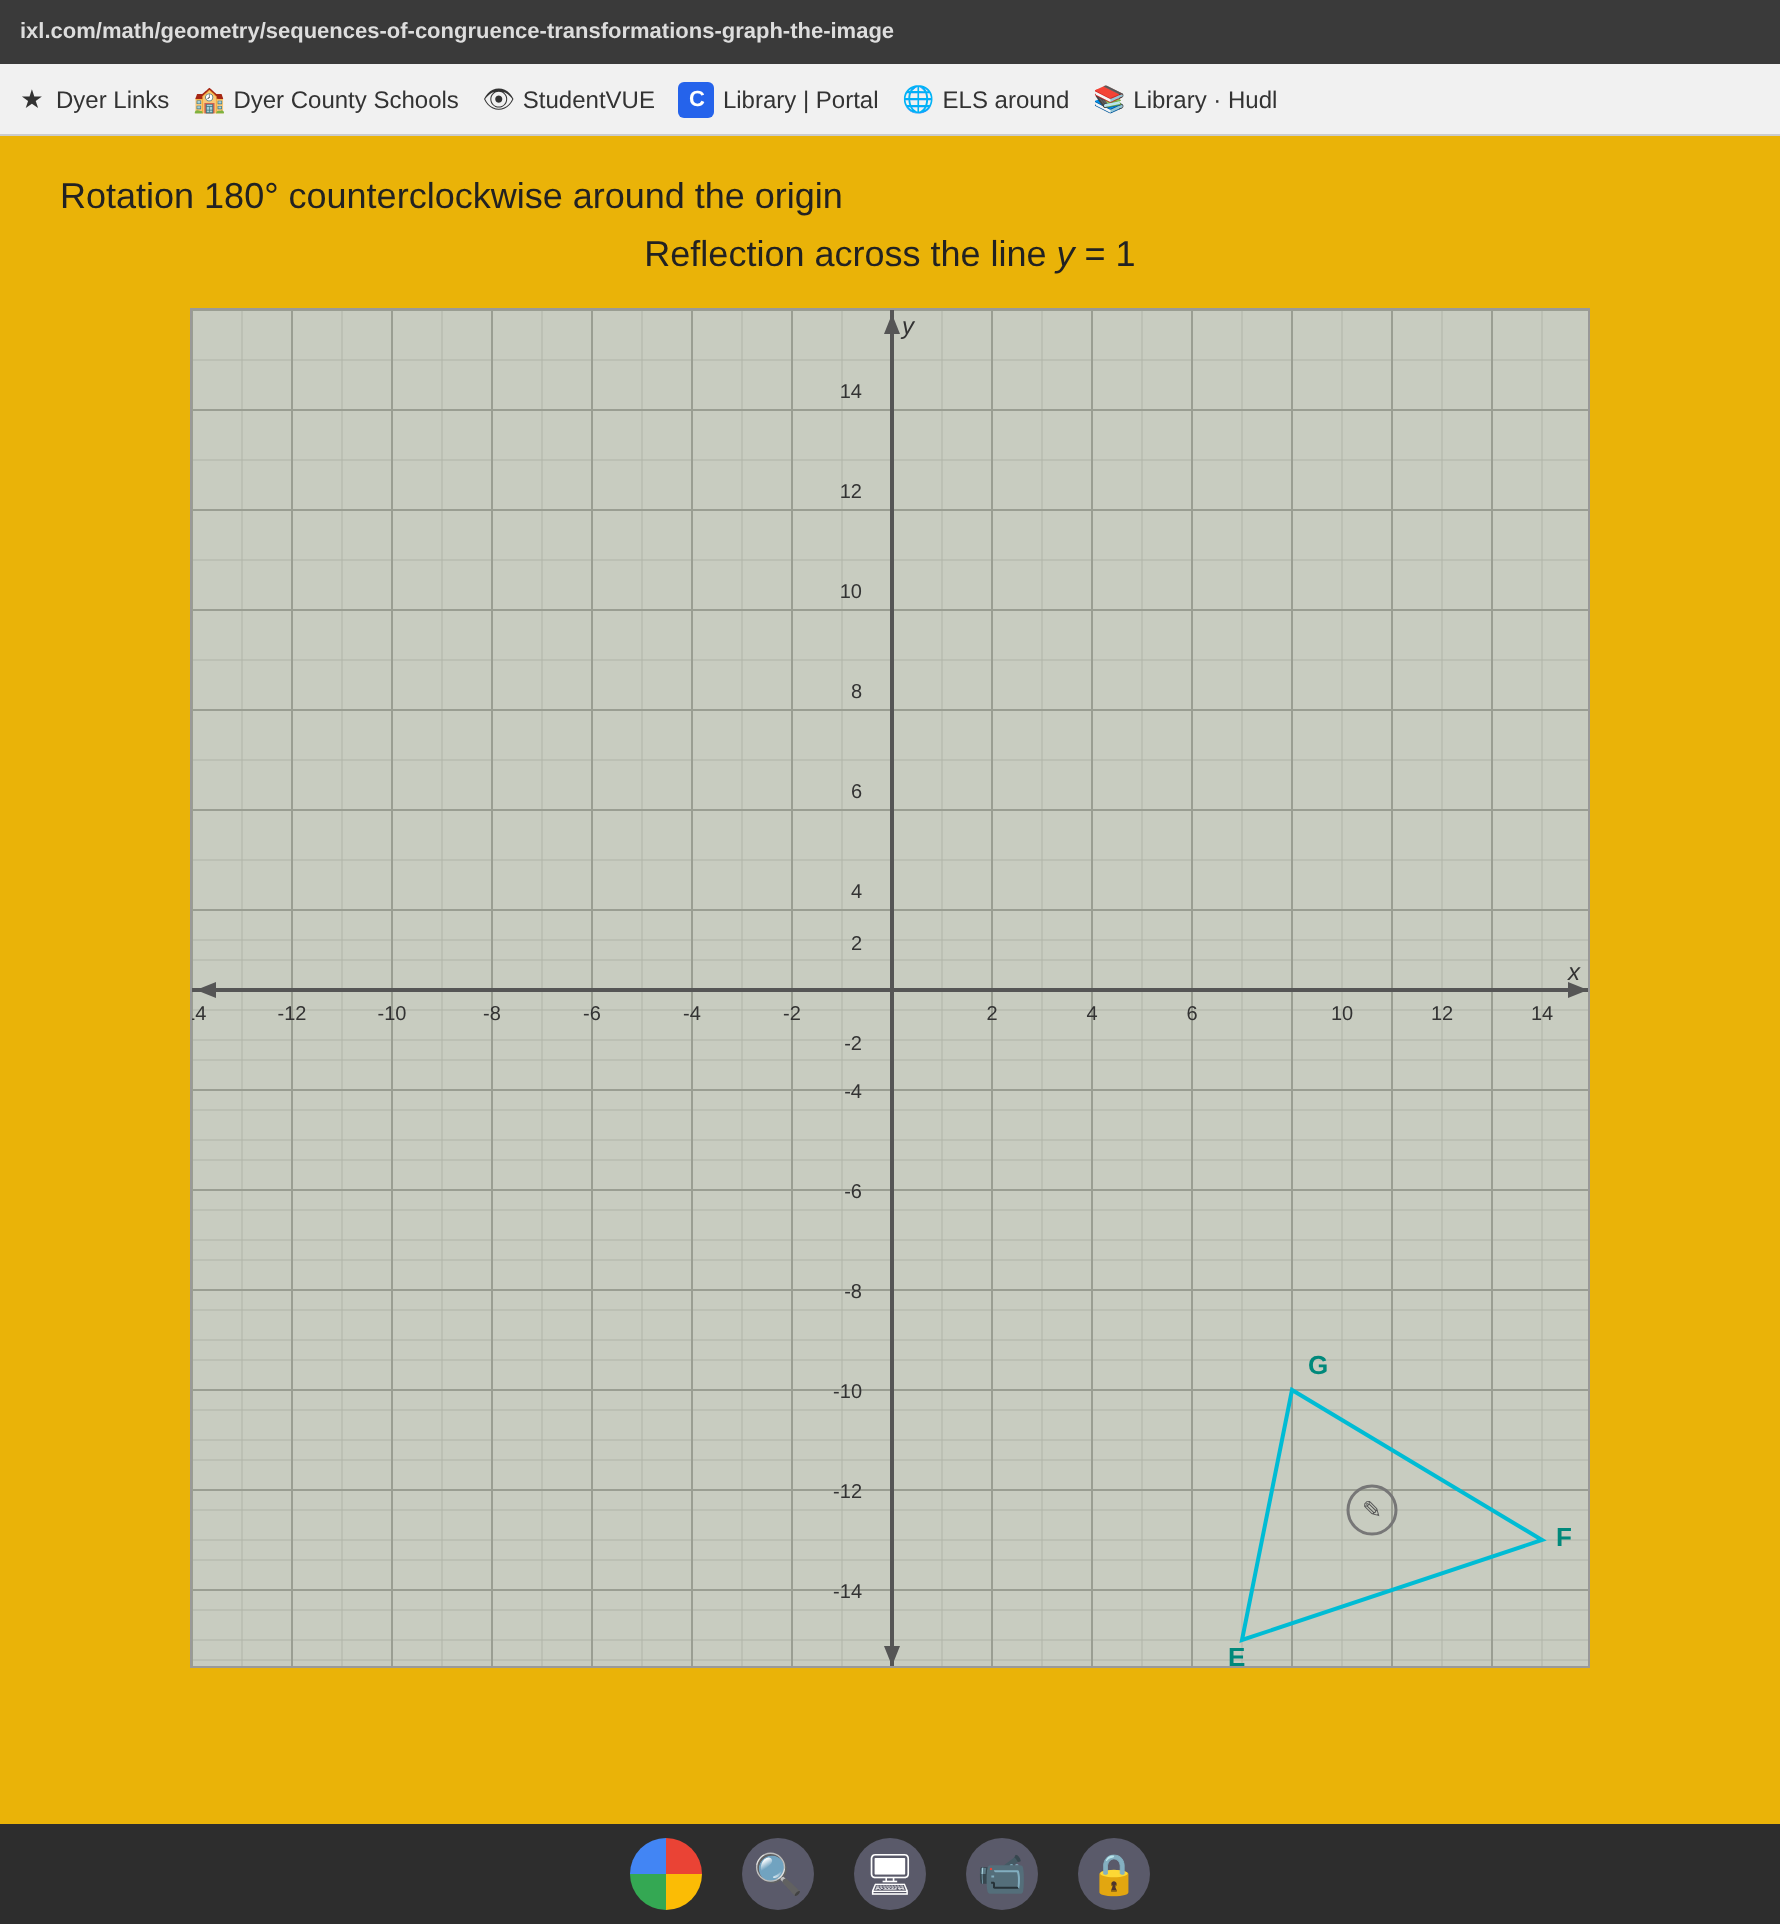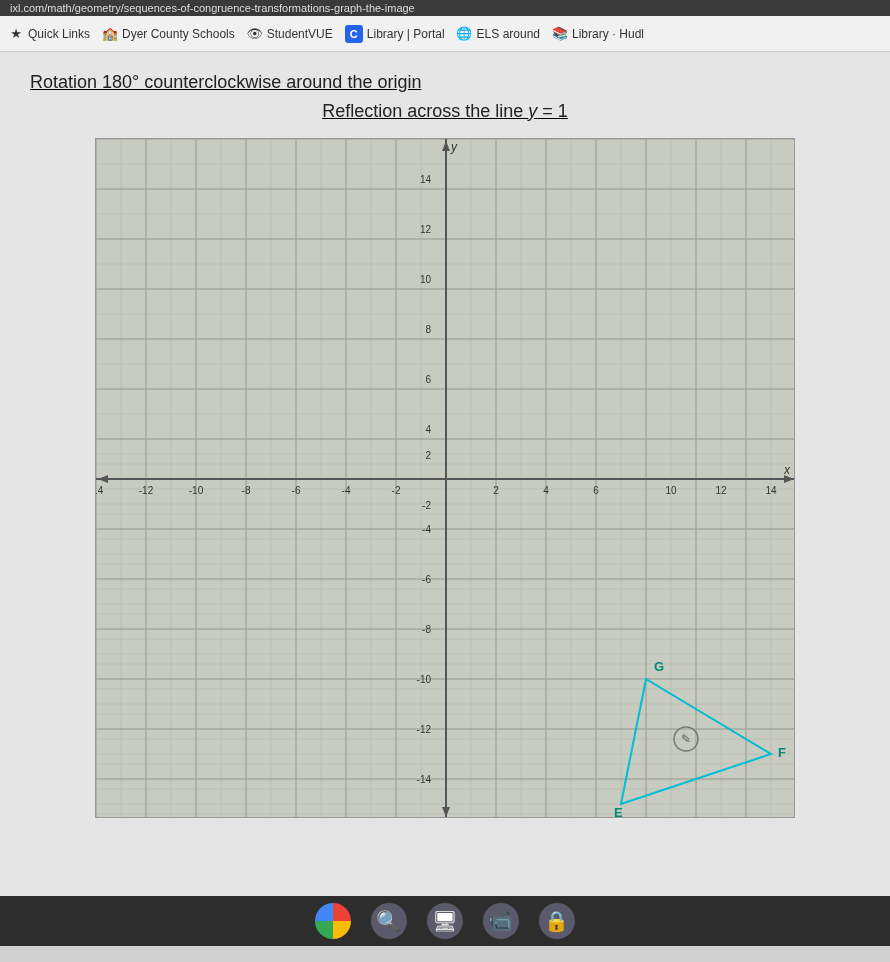--- a/index.html
+++ b/index.html
@@ -7,26 +7,27 @@
       width: 890px;
       height: 962px;
       font-family: Arial, sans-serif;
       background: #d0d0d0;
       overflow: hidden;
     }
 
     
     .browser-bar {
       background: #3a3a3a;
-      height: 16px;
+      height: 32px;
       display: flex;
       align-items: center;
       padding: 0 10px;
       font-size: 11px;
       color: #ccc;
+      font-weight: bold;
     }
 
     .bookmarks-bar {
       background: #f1f1f1;
       height: 36px;
       display: flex;
       align-items: center;
       padding: 0 8px;
       gap: 12px;
       border-bottom: 1px solid #ccc;
@@ -46,24 +47,23 @@
       width: 16px;
       height: 16px;
       display: inline-flex;
       align-items: center;
       justify-content: center;
       font-size: 13px;
     }
 
     
     .content-area {
-      background: #e5e5e5;
+      background: #eab308;
       padding: 20px 30px;
       height: calc(962px - 68px - 50px);
-      text-decoration: underline;
     }
 
     .problem-text {
       font-size: 18px;
       color: #222;
       margin-bottom: 8px;
       font-weight: normal;
     }
 
     .problem-text2 {
@@ -107,21 +107,21 @@
 </head>
 <body>
 
 <div class="browser-bar">
   <span style="font-size:11px; color:#ddd;">ixl.com/math/geometry/sequences-of-congruence-transformations-graph-the-image</span>
 </div>
 
 <div class="bookmarks-bar">
   <div class="bookmark-item">
     <span class="bookmark-icon">★</span>
-    <span>Quick Links</span>
+    <span>Dyer Links</span>
   </div>
   <div class="bookmark-item">
     <span class="bookmark-icon">🏫</span>
     <span>Dyer County Schools</span>
   </div>
   <div class="bookmark-item">
     <span class="bookmark-icon">👁</span>
     <span>StudentVUE</span>
   </div>
   <div class="bookmark-item">

